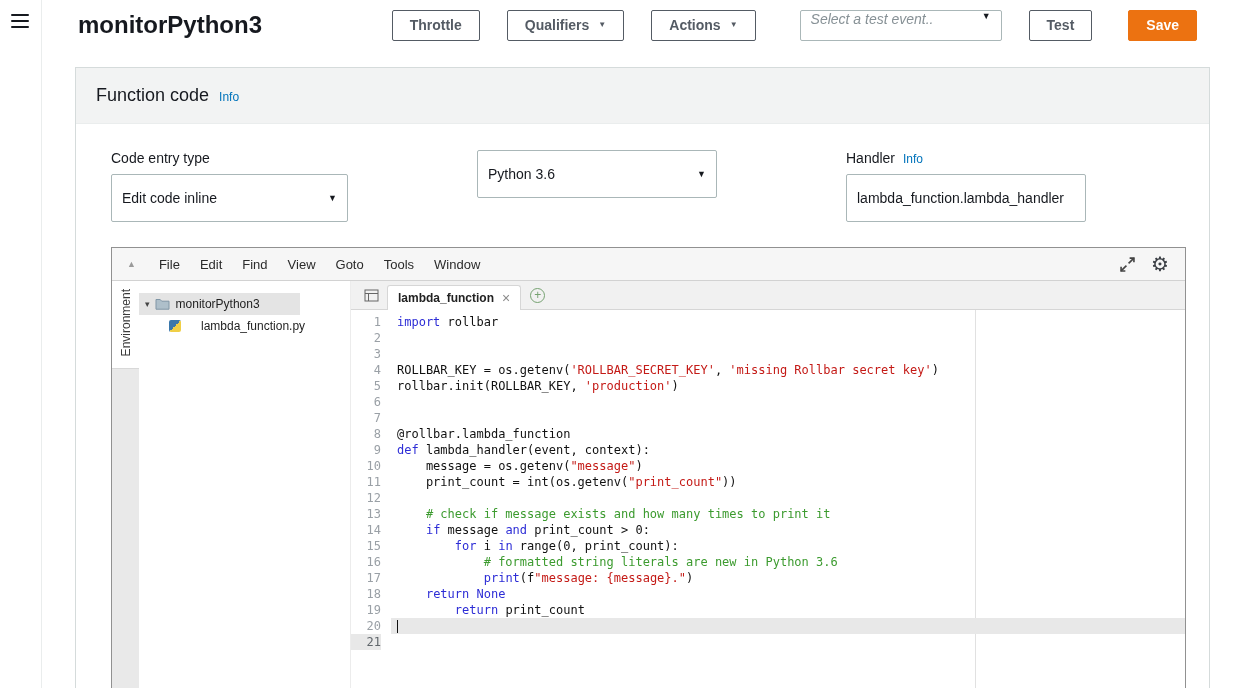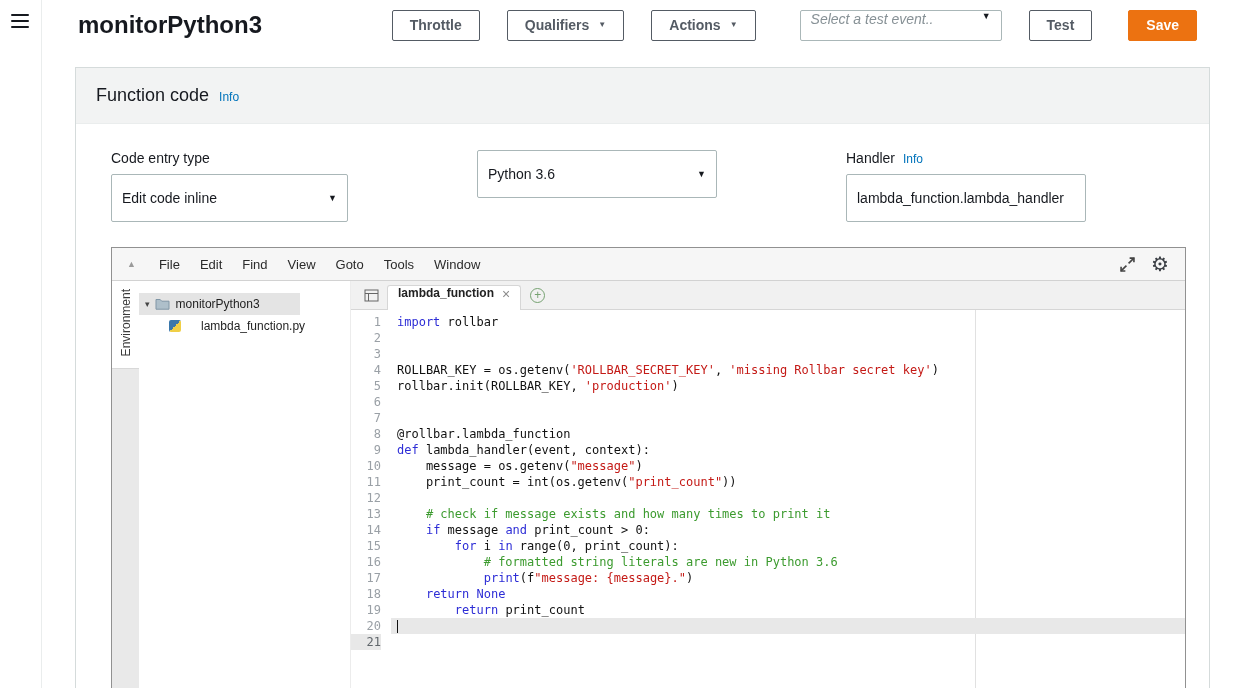--- a/index.html
+++ b/index.html
@@ -68,21 +68,21 @@
   .disclosure{font-size:9px;color:#444;margin-right:5px}
   .folder-icon{margin-right:6px;display:inline-flex}
   .file-row{padding-left:30px;gap:20px}
   .py-icon{width:12px;height:12px;border-radius:2px;background:linear-gradient(135deg,#3a77ab 50%,#f0cf46 50%)}
 
   .code-pane{flex:1;display:flex;flex-direction:column;min-width:0}
   .tabbar{flex:0 0 29px;background:#f1f1f1;border-bottom:1px solid #d6d6d6;
     display:flex;align-items:flex-end;padding-left:6px}
   .tabs-icon{align-self:center;margin:0 7px;display:inline-flex;cursor:pointer}
   .tab{height:25px;background:#fff;border:1px solid #d6d6d6;border-bottom:none;
-    border-radius:3px 3px 0 0;margin-bottom:-1px;display:flex;align-items:flex-start;
+    border-radius:3px 3px 0 0;margin-bottom:-1px;display:flex;align-items:center;
     padding:0 10px;gap:8px;font-size:12px;font-weight:700;color:#222;cursor:pointer}
   .tab-close{font-weight:400;color:#8b8b8b;font-size:14px;cursor:pointer}
   .plus-btn{align-self:center;margin-left:9px;width:15px;height:15px;border:1px solid #76a271;
     border-radius:50%;color:#76a271;display:flex;align-items:center;justify-content:center;
     font-size:12px;line-height:1;cursor:pointer}
 
   .code-scroll{flex:1;display:flex;min-height:0;position:relative;
     font-family:"DejaVu Sans Mono",monospace;font-size:12px;line-height:16px}
   .gutter{flex:0 0 40px;padding:4px 10px 0 0;text-align:right;color:#9aa0a6}
   .gutter-row{height:16px}

